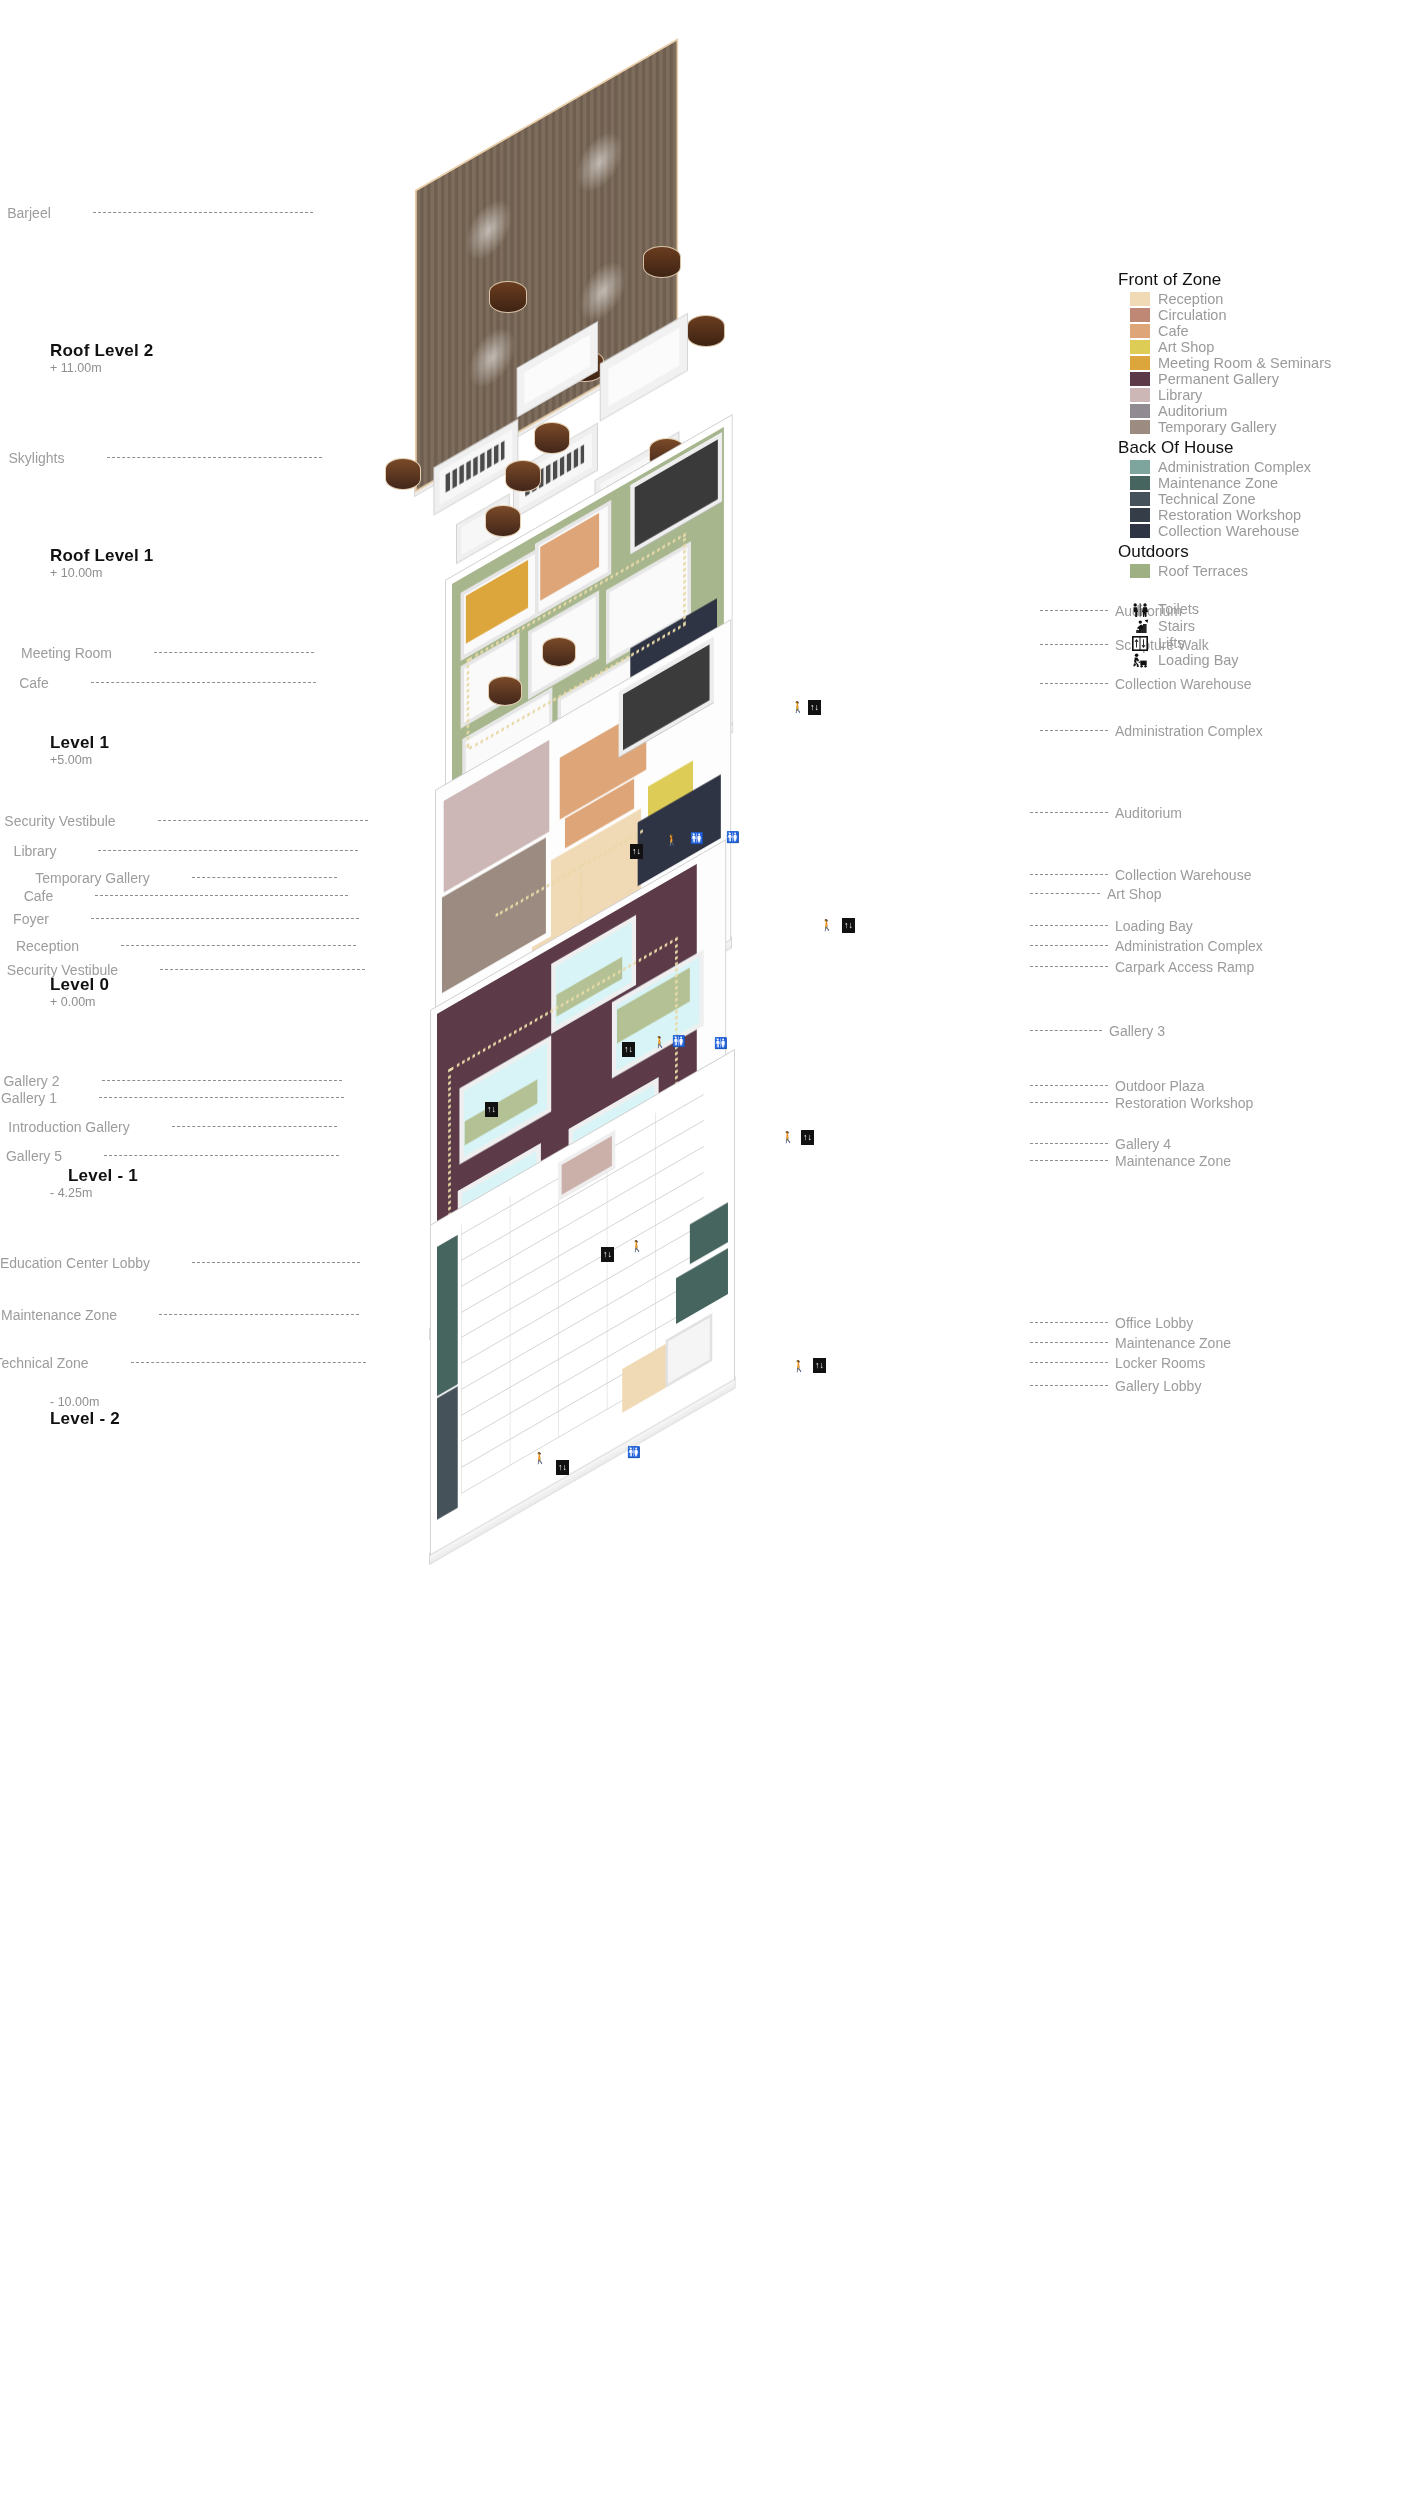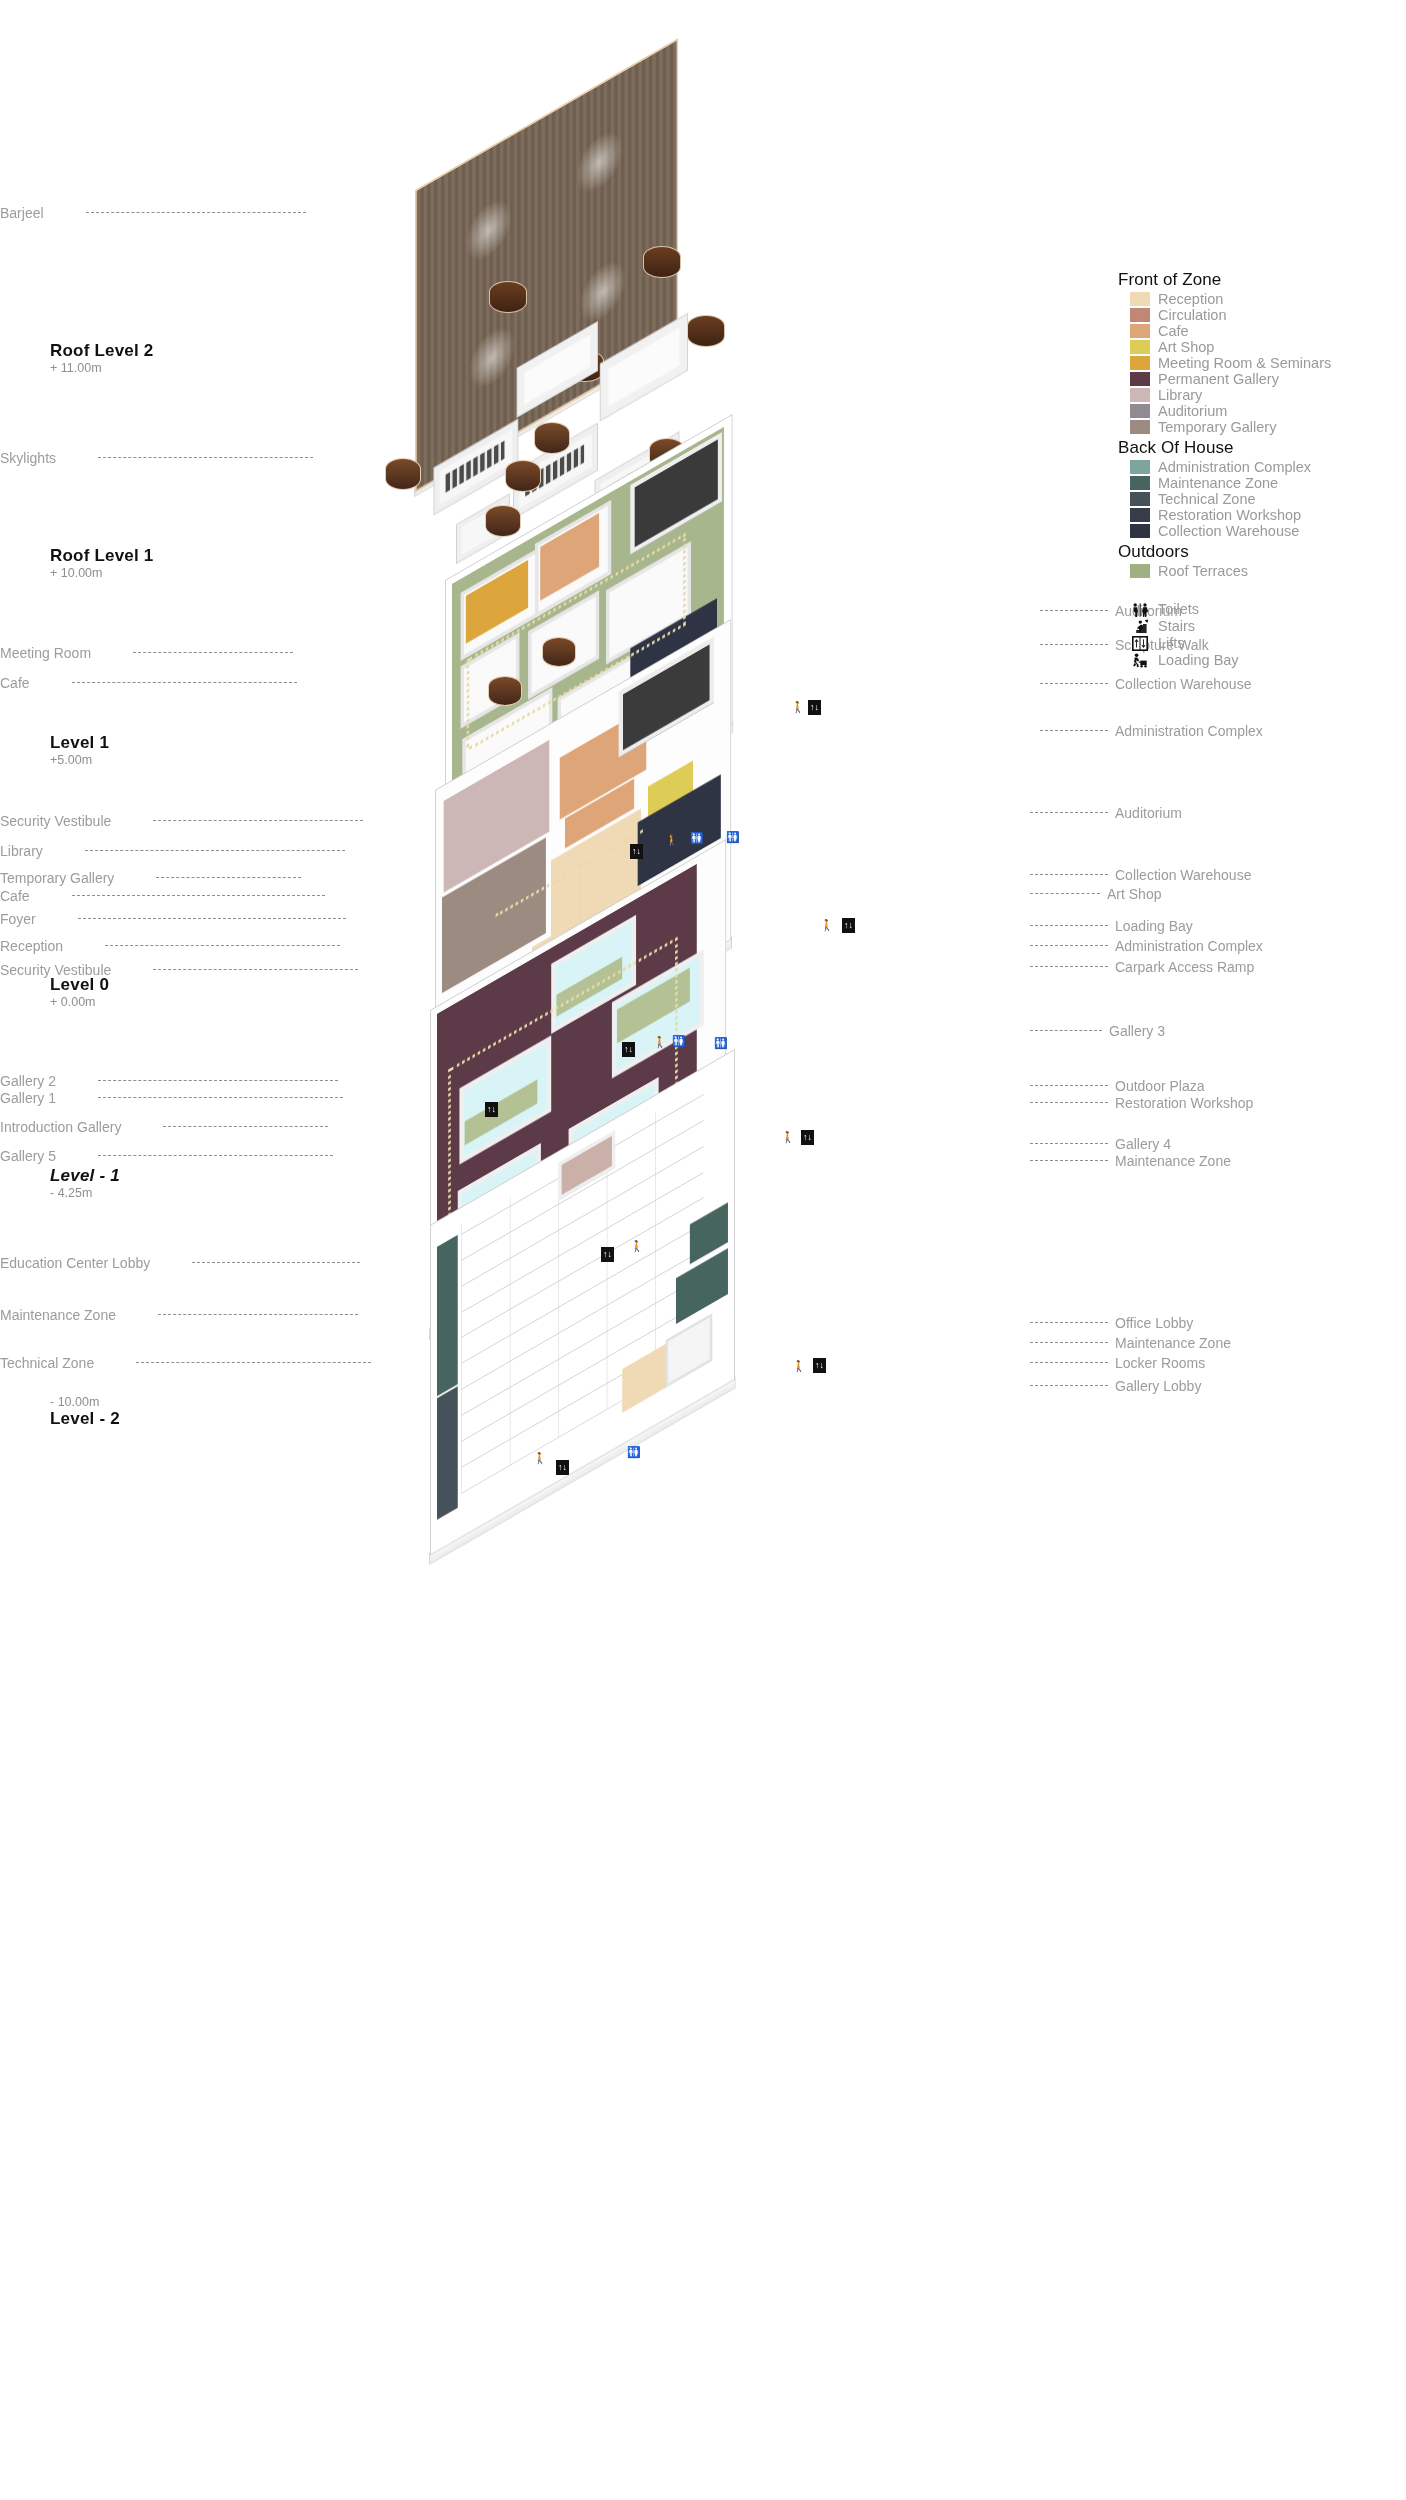--- a/index.html
+++ b/index.html
@@ -22,21 +22,21 @@
   .ic{width:20px;flex:0 0 20px;margin-right:8px;display:flex;align-items:center;justify-content:center;}
 
   
   .lvl-title{position:absolute;font-size:17px;color:#111;font-weight:bold;letter-spacing:.2px;white-space:nowrap;}
   .lvl-elev{position:absolute;font-size:12.5px;color:#8f8f8f;white-space:nowrap;}
 
   
   .co{position:absolute;display:flex;align-items:center;height:16px;white-space:nowrap;font-size:14px;color:#9c9c9c;}
   .co .txt{line-height:16px;}
   .co .lead{height:1px;border-top:1px dashed #8e8e8e;flex:0 0 auto;}
-  .co.left{justify-content:flex-start;gap:35px;}
+  .co.left{justify-content:center;gap:35px;}
   .co.left .lead{margin-left:7px;}
   .co.right .lead{margin-right:7px;}
 
   
   .iso{position:absolute;transform-style:preserve-3d;}
   .plate{
     position:absolute;
     transform:rotate(-30deg) skewX(-30deg) scaleY(.8626);
     transform-origin:0 0;
   }
@@ -317,21 +317,21 @@
   <div class="pic" style="left:478px;top:27px;">🚶</div>
   <div class="pic" style="left:497px;top:26px;">🚻</div>
   <div class="pic" style="left:539px;top:28px;">🚻</div>
   <div class="pic lift" style="left:626px;top:120px;">↑↓</div>
   <div class="pic" style="left:606px;top:122px;">🚶</div>
   <div class="pic lift" style="left:385px;top:185px;">↑↓</div>
   <div class="pic" style="left:363px;top:180px;">🚶</div>
   <div class="pic lift" style="left:310px;top:92px;">↑↓</div>
 </div>
 
-<div class="lvl-title" style="left:50px;top:1166px;font-style:italic;">Level - 1</div>
+<div class="lvl-title" style="left:68px;top:1166px;">Level - 1</div>
 <div class="lvl-elev" style="left:50px;top:1186px;">- 4.25m</div>
 
 <div class="co left" style="left:0px;top:1061px;width:345px;margin-top:12px;">
   <span class="txt">Gallery 2</span>
   <span class="lead" style="width:240px;"></span>
 </div>
 <div class="co left" style="left:0px;top:1090px;width:345px;">
   <span class="txt">Gallery 1</span>
   <span class="lead" style="width:245px;"></span>
 </div>

